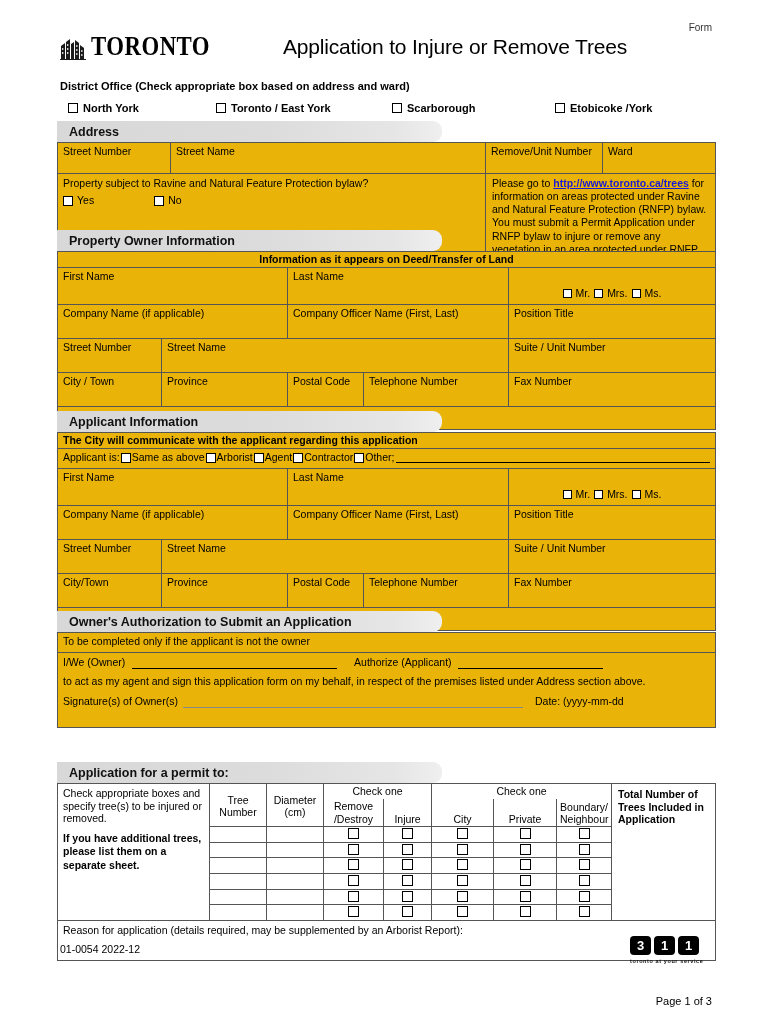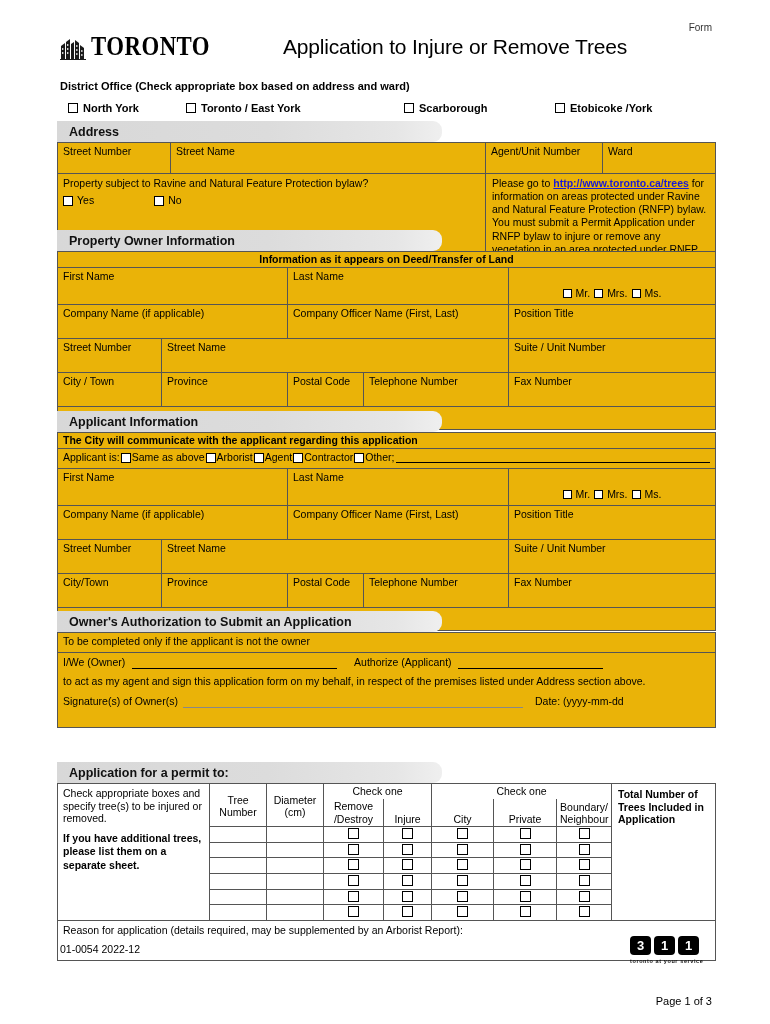--- a/index.html
+++ b/index.html
@@ -283,25 +283,25 @@
 
   <div class="main-title">Application to Injure or Remove Trees</div>
 
   <div class="district-label">District Office (Check appropriate box based on address and ward)</div>
 
   <div class="district-row">
     <label class="district-opt" style="left:8px;">
       <span class="cb"></span>
       <span>North York</span>
     </label>
-    <label class="district-opt" style="left:126px;">
+    <label class="district-opt" style="left:156px;">
       <span class="cb"></span>
       <span>Toronto / East York</span>
     </label>
-    <label class="district-opt" style="left:344px;">
+    <label class="district-opt" style="left:332px;">
       <span class="cb"></span>
       <span>Scarborough</span>
     </label>
     <label class="district-opt" style="left:495px;">
       <span class="cb"></span>
       <span>Etobicoke /York</span>
     </label>
   </div>
 
   <div class="banner" style="top:121px; width:385px;">Address</div>
@@ -310,21 +310,21 @@
     <colgroup>
       <col style="width:113px">
         <col style="width:315px">
         <col style="width:117px">
         <col style="width:113px">
     </colgroup>
     <tbody>
         <tr>
       <td style="height:26px">Street Number</td>
       <td>Street Name</td>
-      <td>Agent/Unit Number</td>
+      <td>Remove/Unit Number</td>
       <td>Ward</td>
     </tr>
     <tr>
       <td colspan="2" style="height:52px; padding:3px 5px;">
         <div>Property subject to Ravine and Natural Feature Protection bylaw?</div>
         <div style="display:flex; align-items:center; gap:4px; margin-top:4px;text-align:right;">
           <label style="display:flex;align-items:center;gap:4px">
             <span class="cb"></span>
             <span>Yes</span>
           </label>

